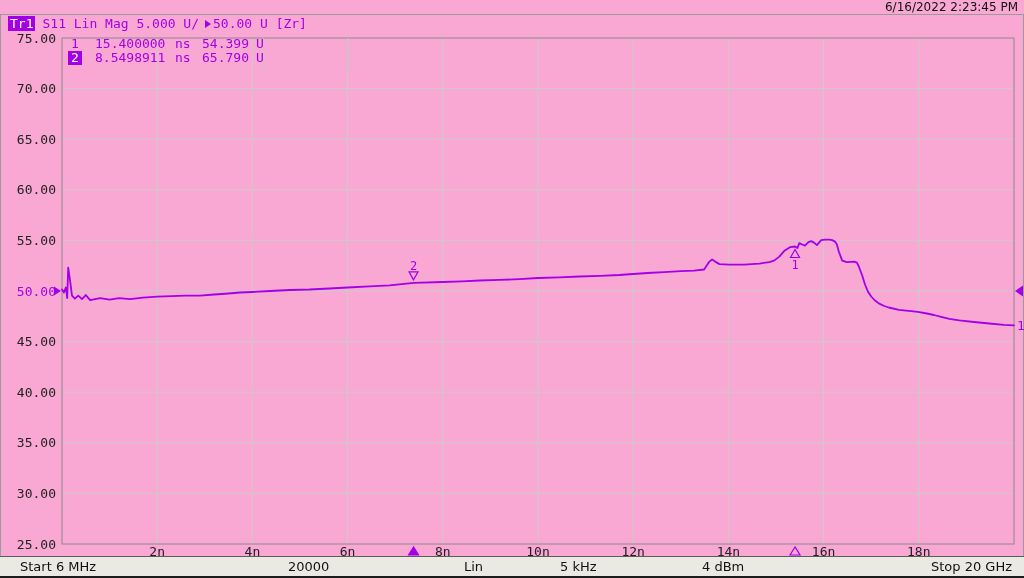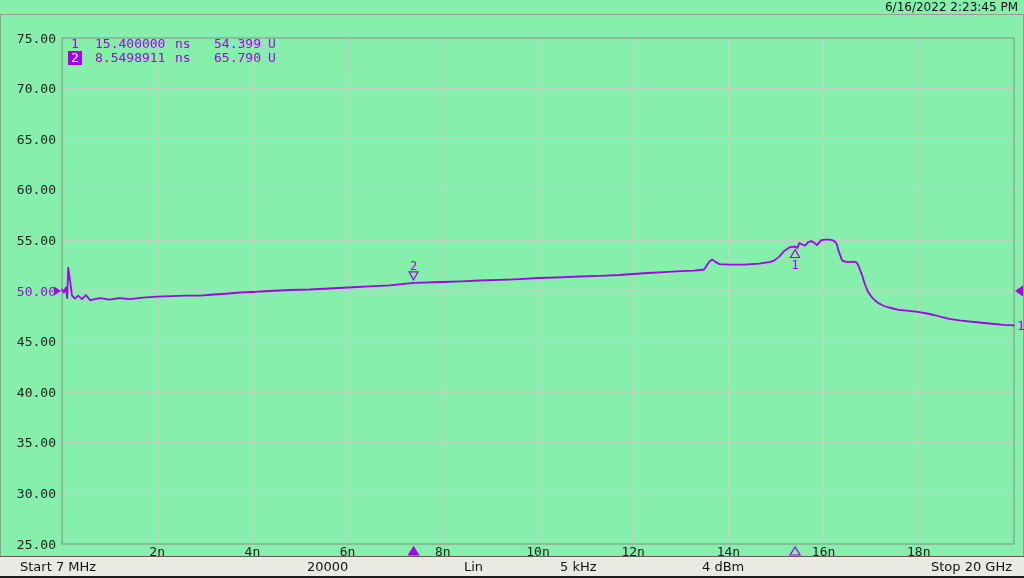--- a/index.html
+++ b/index.html
@@ -1,36 +1,36 @@
 <!DOCTYPE html>
 <html style="--trace: #A400E6;"><head>
 <meta charset="utf-8">
 <style>
   html,body{margin:0;padding:0;background:#fff;}
-  .screen{position:relative;width:1024px;height:578px;background:#86efac;
+  .screen{position:relative;width:1024px;height:578px;background:#f9a8d4;
           font-family:"DejaVu Sans Mono","Liberation Mono",monospace;overflow:hidden;}
   .datetime{position:absolute;top:0px;right:6px;height:14px;line-height:14px;
             font-family:"DejaVu Sans","Liberation Sans",sans-serif;
             font-size:12px;color:#111;}
   .top-divider{position:absolute;top:14px;left:0;width:1024px;height:0;border-top:1px solid #9a9a9a;}
   .diagram{position:absolute;top:14px;left:0;width:1022px;height:542px;
            border-left:1px solid #9a9a9a;border-right:1px solid #9a9a9a;}
   .trace-header{position:absolute;top:16px;left:8px;height:15px;display:flex;align-items:center;
                 font-size:13px;color:var(--trace);white-space:pre;}
   .tr-chip{background:var(--trace);color:#fff;padding:0 2px;margin-right:7px;font-size:13px;line-height:15px;}
   .ref-arrow{width:0;height:0;border-left:6px solid var(--trace);
              border-top:4px solid transparent;border-bottom:4px solid transparent;
              display:inline-block;margin:0 2px 0 6px;}
   .marker-table{position:absolute;top:37px;left:68px;font-size:13px;color:var(--trace);}
   .mrow{display:flex;height:14px;line-height:14px;align-items:center;}
   .mnum{width:14px;text-align:center;}
   .mnum.active{background:var(--trace);color:#fff;}
   .mstim{margin-left:13px;width:74px;}
   .munit{width:24px;margin-left:6px;}
-  .mresp{margin-left:12px;width:50px;text-align:right;}
+  .mresp{margin-left:0;width:50px;text-align:right;}
   .mrespu{margin-left:7px;}
   svg text{font-family:"DejaVu Sans Mono","Liberation Mono",monospace;}
   .footer{position:absolute;left:0;top:556px;width:1024px;height:19px;background:#eaeae3;
           border-top:1px solid #5c5c5c;border-bottom:2px solid #1c1c1c;
           font-family:"DejaVu Sans","Liberation Sans",sans-serif;font-size:13px;color:#111;}
   .fitem{position:absolute;top:1px;line-height:17px;white-space:nowrap;}
 </style>
 </head>
 <body>
 
@@ -88,40 +88,46 @@
       <text x="795.04" y="269.48212" text-anchor="middle" font-size="12" fill="#A400E6">1</text>
       <polygon points="795.04,547 790.04,555 800.04,555" fill="none" stroke="#A400E6" stroke-width="1.2"></polygon>
       <text x="413.54357868" y="269.84328000000005" text-anchor="middle" font-size="12" fill="#A400E6">2</text>
       <polygon points="413.54357868,279.84328000000005 409.04357868,271.84328000000005 418.04357868,271.84328000000005" fill="none" stroke="#A400E6" stroke-width="1.2"></polygon>
       <polygon points="413.54357868,547 408.54357868,555 418.54357868,555" fill="#A400E6" stroke="#A400E6" stroke-width="1.2"></polygon>
       <polygon points="61,291 54,286.5 54,295.5" fill="#A400E6"></polygon>
       <polygon points="1015,291 1023,285.5 1023,296.5" fill="#A400E6"></polygon>
       <text x="1017" y="329.90799999999996" font-size="13" fill="#A400E6">1</text>
     </svg>
 
+  <div class="trace-header">
+    <span class="tr-chip">Tr1</span>
+    <span>S11 Lin Mag 5.000 U/</span>
+    <span class="ref-arrow"></span>
+    <span>50.00 U [Zr]</span>
+  </div>
 
   <div class="marker-table">
     <div class="mrow">
       <span class="mnum">1</span>
       <span class="mstim">15.400000</span>
       <span class="munit">ns</span>
       <span class="mresp">54.399</span>
       <span class="mrespu">U</span>
     </div>
     <div class="mrow">
       <span class="mnum active">2</span>
       <span class="mstim">8.5498911</span>
       <span class="munit">ns</span>
       <span class="mresp">65.790</span>
       <span class="mrespu">U</span>
     </div>
   </div>
 
   <div class="footer">
-    <span class="fitem" style="left:20px">Start 7 MHz</span>
-    <span class="fitem" style="left:307px">20000</span>
+    <span class="fitem" style="left:20px">Start 6 MHz</span>
+    <span class="fitem" style="left:288px">20000</span>
     <span class="fitem" style="left:464px">Lin</span>
     <span class="fitem" style="left:560px">5 kHz</span>
     <span class="fitem" style="left:702px">4 dBm</span>
     <span class="fitem" style="right:12px">Stop 20 GHz</span>
   </div>
 
 </div>
 
 </body></html>

